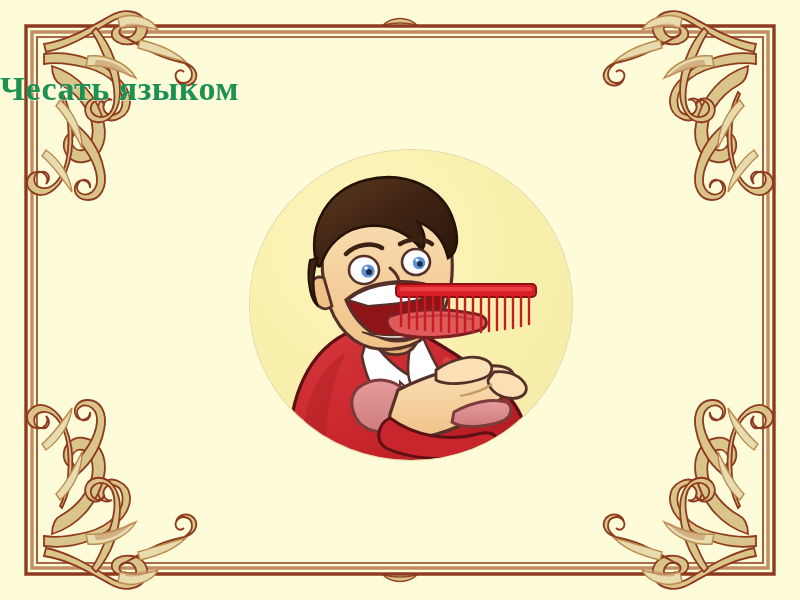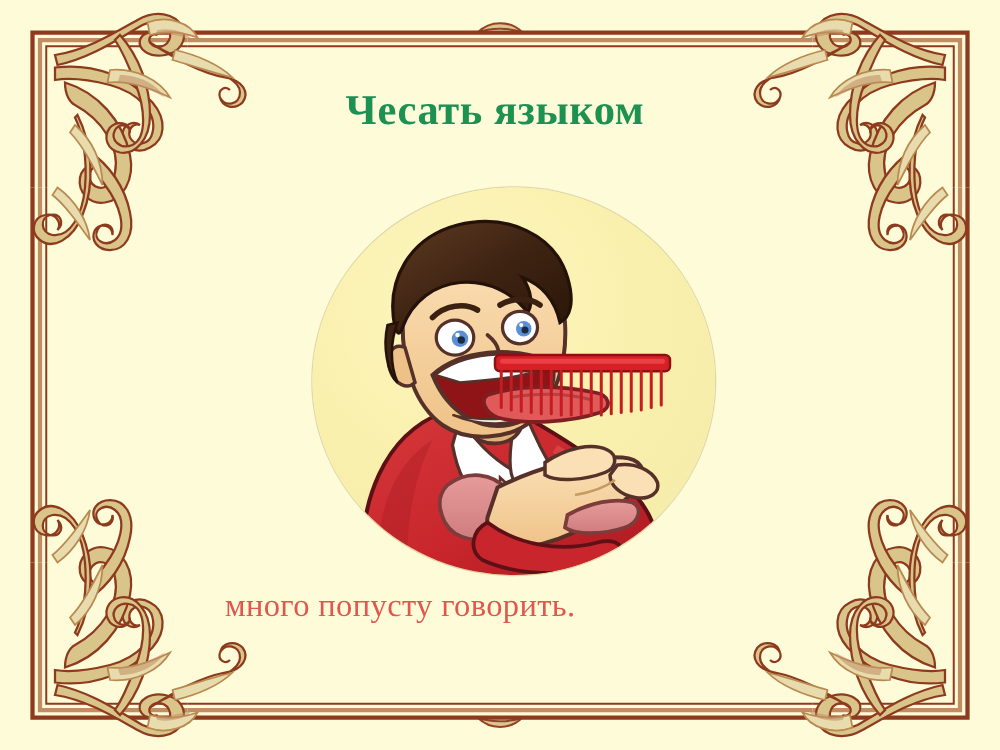--- a/index.html
+++ b/index.html
@@ -50,21 +50,21 @@
     width: 322px;
     height: 312px;
   }
 
   
   .title-text {
     position: absolute;
     left: 0;
     top: 70px;
     width: 792px;
-    text-align: center;
+    text-align: left;
     font-family: "Liberation Serif", serif;
     font-weight: bold;
     font-size: 34px;
     color: #1c9150;
     letter-spacing: 0.5px;
     text-shadow: 0 1px 0 rgba(255,255,255,0.55);
   }
   .phrase-text {
     position: absolute;
     left: 76px;
@@ -316,15 +316,14 @@
 
     <g fill="#d9c48a" stroke="#8e3a1e" stroke-width="1.6" opacity="0.95">
       <path d="M382 26 C392 16 408 16 418 26 C408 22 392 22 382 26 Z"></path>
       <path d="M382 574 C392 584 408 584 418 574 C408 578 392 578 382 574 Z"></path>
     </g>
   </svg>
 
   <div class="title-text">Чесать языком</div>
 
 
-  <div class="meaning-text">много попусту говорить.</div>
 
 </div>
 
 </body></html>

